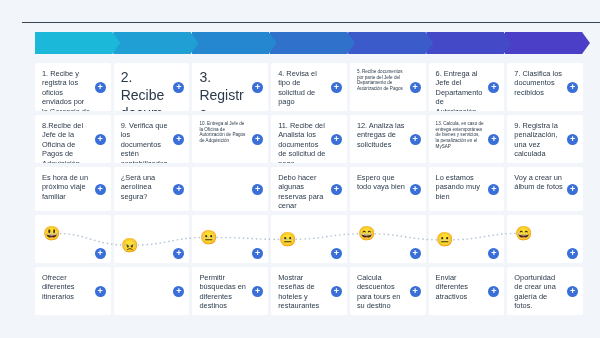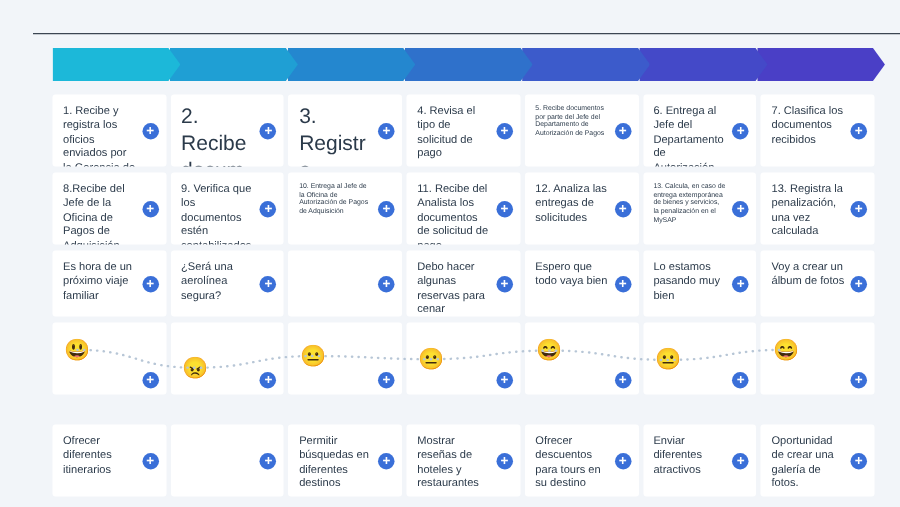--- a/index.html
+++ b/index.html
@@ -91,21 +91,21 @@
     user-select: none;
   }
   .plus-mid { top: 50%; margin-top: -5.5px; }
   .plus-bot { bottom: 4px; }
 
   
   #row-1 { top: 40px;  height: 48px; }
   #row-2 { top: 92px;  height: 48px; }
   #row-3 { top: 144px; height: 44px; }
   #row-4 { top: 192px; height: 48px; }
-  #row-5 { top: 244px; height: 48px; margin-top: 16px; }
+  #row-5 { top: 244px; height: 48px; }
 
   #row-1 .cell, #row-2 .cell { height: 48px; }
   #row-3 .cell { height: 44px; }
   #row-4 .cell { height: 48px; }
   #row-5 .cell { height: 48px; }
 
   
   #row-4 .cell { padding: 0; }
   #emotion-line {
     position: absolute;
@@ -192,21 +192,21 @@
       </div>
       <div class="cell">
         <div class="cell-text t-normal">12. Analiza las entregas de solicitudes</div>
         <div class="plus plus-mid">+</div>
       </div>
       <div class="cell">
         <div class="cell-text t-tiny">13. Calcula, en caso de entrega extemporánea de bienes y servicios, la penalización en el MySAP</div>
         <div class="plus plus-mid">+</div>
       </div>
       <div class="cell">
-        <div class="cell-text t-normal">13. Registra la penalización, una vez calculada</div>
+        <div class="cell-text t-normal">9. Registra la penalización, una vez calculada</div>
         <div class="plus plus-mid">+</div>
       </div>
     </div>
   <div class="row" id="row-3">
       <div class="cell">
         <div class="cell-text t-normal">Es hora de un próximo viaje familiar</div>
         <div class="plus plus-mid">+</div>
       </div>
       <div class="cell">
         <div class="cell-text t-normal">¿Será una aerolínea segura?</div>
@@ -275,21 +275,21 @@
       </div>
       <div class="cell">
         <div class="cell-text t-normal">Permitir búsquedas en diferentes destinos</div>
         <div class="plus plus-mid">+</div>
       </div>
       <div class="cell">
         <div class="cell-text t-normal">Mostrar reseñas de hoteles y restaurantes</div>
         <div class="plus plus-mid">+</div>
       </div>
       <div class="cell">
-        <div class="cell-text t-normal">Ofrecer descuentos para tours en su destino</div>
+        <div class="cell-text t-normal">Calcula descuentos para tours en su destino</div>
         <div class="plus plus-mid">+</div>
       </div>
       <div class="cell">
         <div class="cell-text t-normal">Enviar diferentes atractivos</div>
         <div class="plus plus-mid">+</div>
       </div>
       <div class="cell">
         <div class="cell-text t-normal">Oportunidad de crear una galería de fotos.</div>
         <div class="plus plus-mid">+</div>
       </div>

